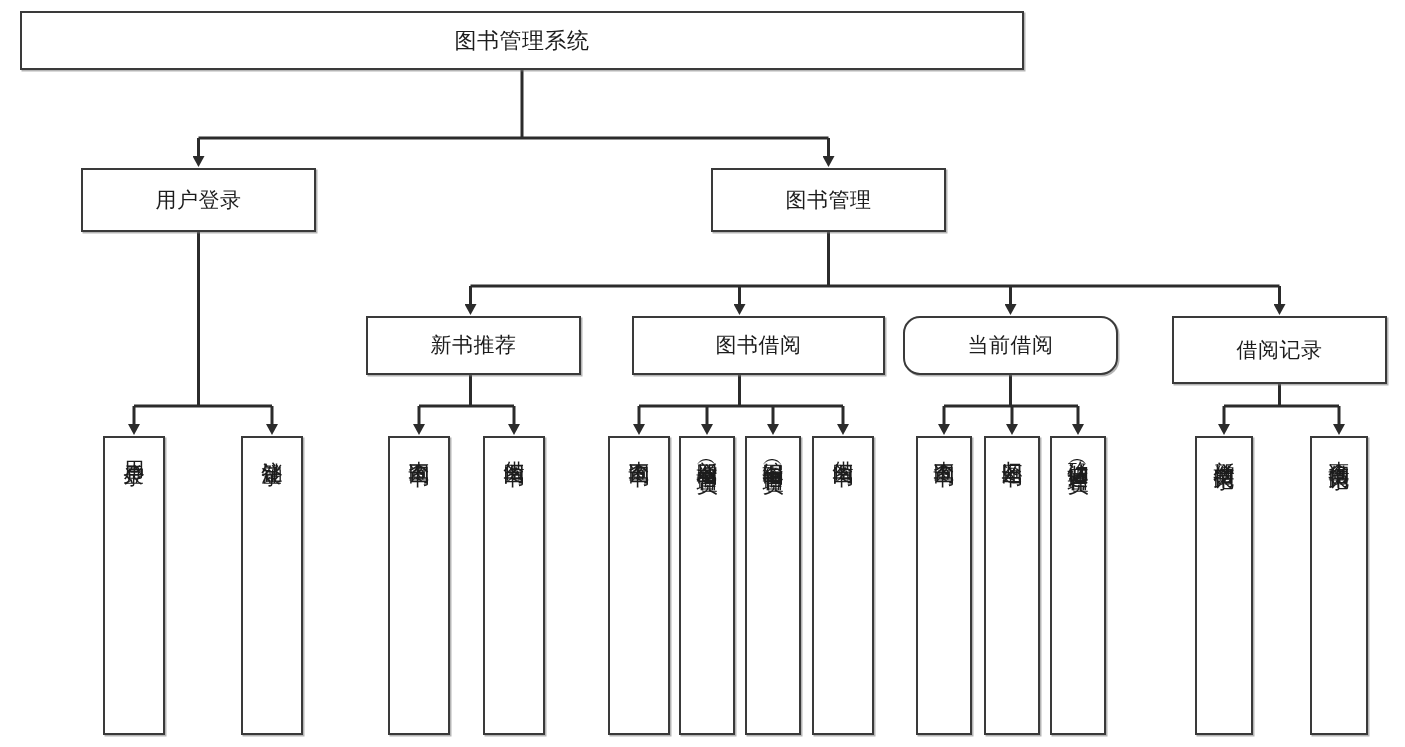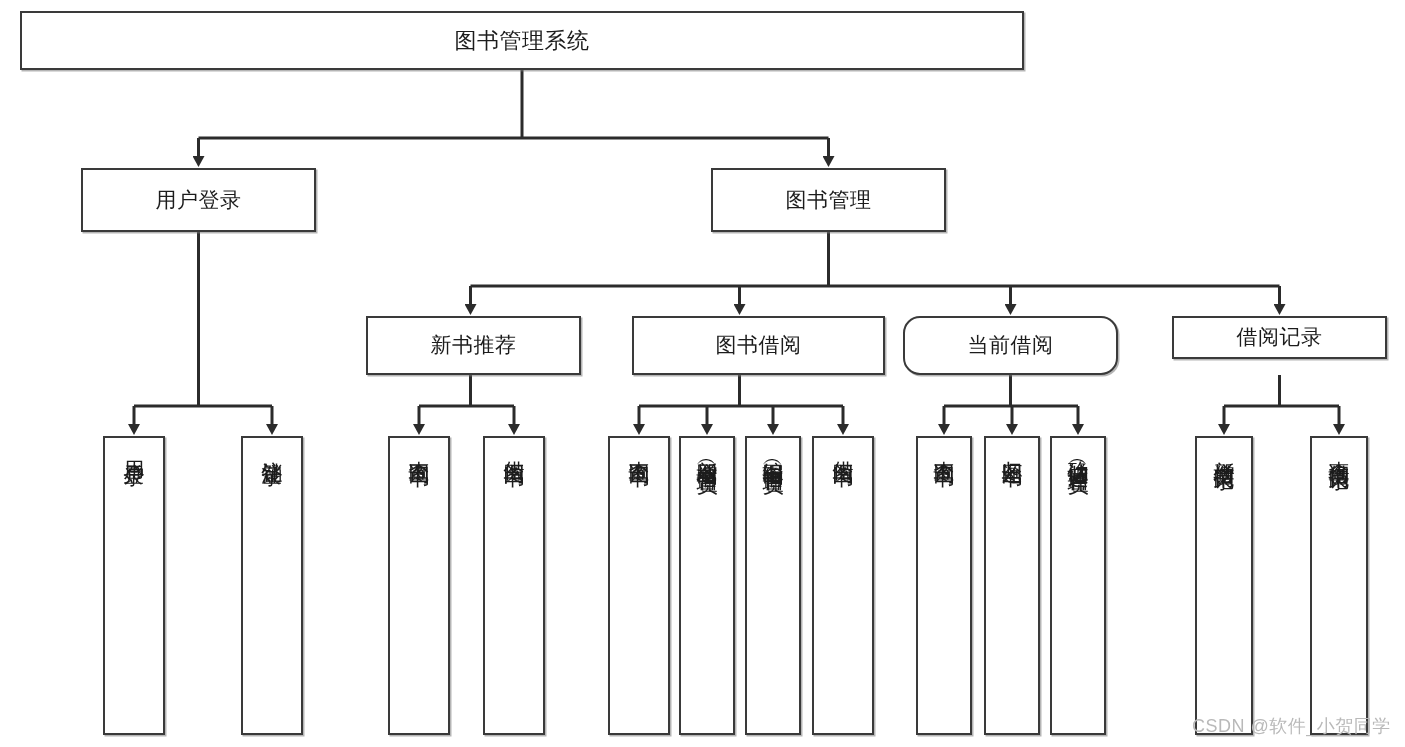--- a/index.html
+++ b/index.html
@@ -129,21 +129,21 @@
       </div>
       <div class="node horiz" style="left: 366px; top: 316px; width: 215px; height: 59px;">
         <span class="label">新书推荐</span>
       </div>
       <div class="node horiz" style="left: 632px; top: 316px; width: 253px; height: 59px;">
         <span class="label">图书借阅</span>
       </div>
       <div class="node horiz" style="left: 903px; top: 316px; width: 215px; height: 59px; border-radius: 17px;">
         <span class="label">当前借阅</span>
       </div>
-      <div class="node horiz" style="left: 1172px; top: 316px; width: 215px; height: 43px;">
+      <div class="node horiz" style="left: 1172px; top: 316px; width: 215px; height: 68px;">
         <span class="label">借阅记录</span>
       </div>
       <div class="node vert" style="left: 103px; top: 436px; width: 62px; height: 299px;">
         <span class="label">用户登录</span>
       </div>
       <div class="node vert" style="left: 241px; top: 436px; width: 62px; height: 299px;">
         <span class="label">注销登录</span>
       </div>
       <div class="node vert" style="left: 388px; top: 436px; width: 62px; height: 299px;">
         <span class="label">查询图书</span>
@@ -173,14 +173,13 @@
         <span class="label">确认归还（管理员）</span>
       </div>
       <div class="node vert" style="left: 1195px; top: 436px; width: 58px; height: 299px;">
         <span class="label">新增借阅记录</span>
       </div>
       <div class="node vert" style="left: 1310px; top: 436px; width: 58px; height: 299px;">
         <span class="label">查询借阅记录</span>
       </div>
     </div>
 
-  <div class="watermark" style="left: 1192px; top: 714px;">CSDN @软件_小贺同学</div>
 </div>
 
 </body></html>

